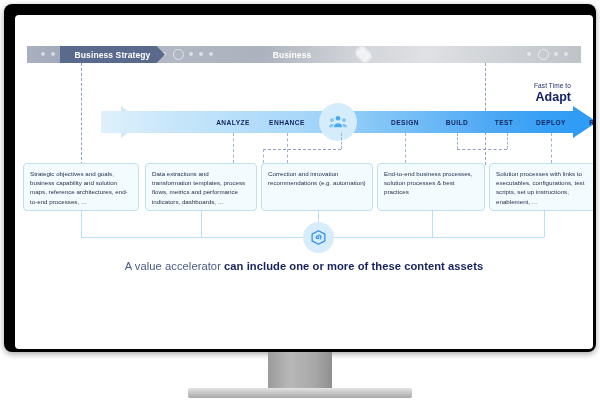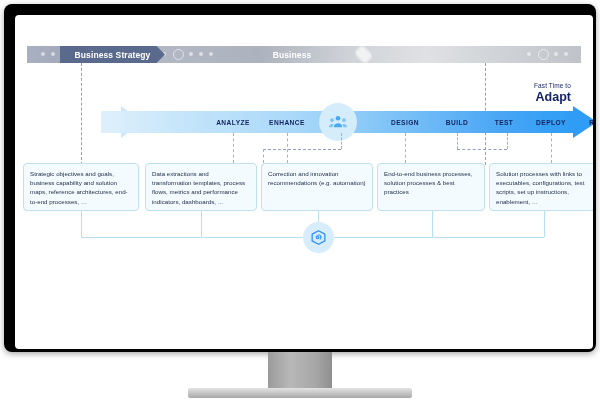--- a/index.html
+++ b/index.html
@@ -309,20 +309,23 @@
         <div class="rail" style="left:66px;  top:222px; width:463px;"></div>
 
         <div class="hub">
           <svg width="17" height="17" viewBox="0 0 24 24" aria-hidden="true">
             <path d="M12 2.4 21 7.2v9.6L12 21.6 3 16.8V7.2z" fill="none" stroke="#2f8ef0" stroke-width="1.8" stroke-linejoin="round"></path>
             <path d="M12 7.3c2.4 0 4.3 1.9 4.3 4.3 0 2.1-1.4 3.8-3.3 4.2 1-0.9 1.6-2.1 1.6-3.5 0-1.9-1.2-3.5-2.9-4.1z" fill="#2f8ef0"></path>
             <circle cx="10.6" cy="11.6" r="1.9" fill="none" stroke="#2f8ef0" stroke-width="1.6"></circle>
           </svg>
         </div>
 
+        <div class="caption">
+          <span>A value accelerator </span><b>can include one or more of these content assets</b>
+        </div>
 
       </div>
     </div>
   </div>
 
   <div class="stand-neck"></div>
   <div class="stand-base"></div>
 </div>
 
 </body></html>

